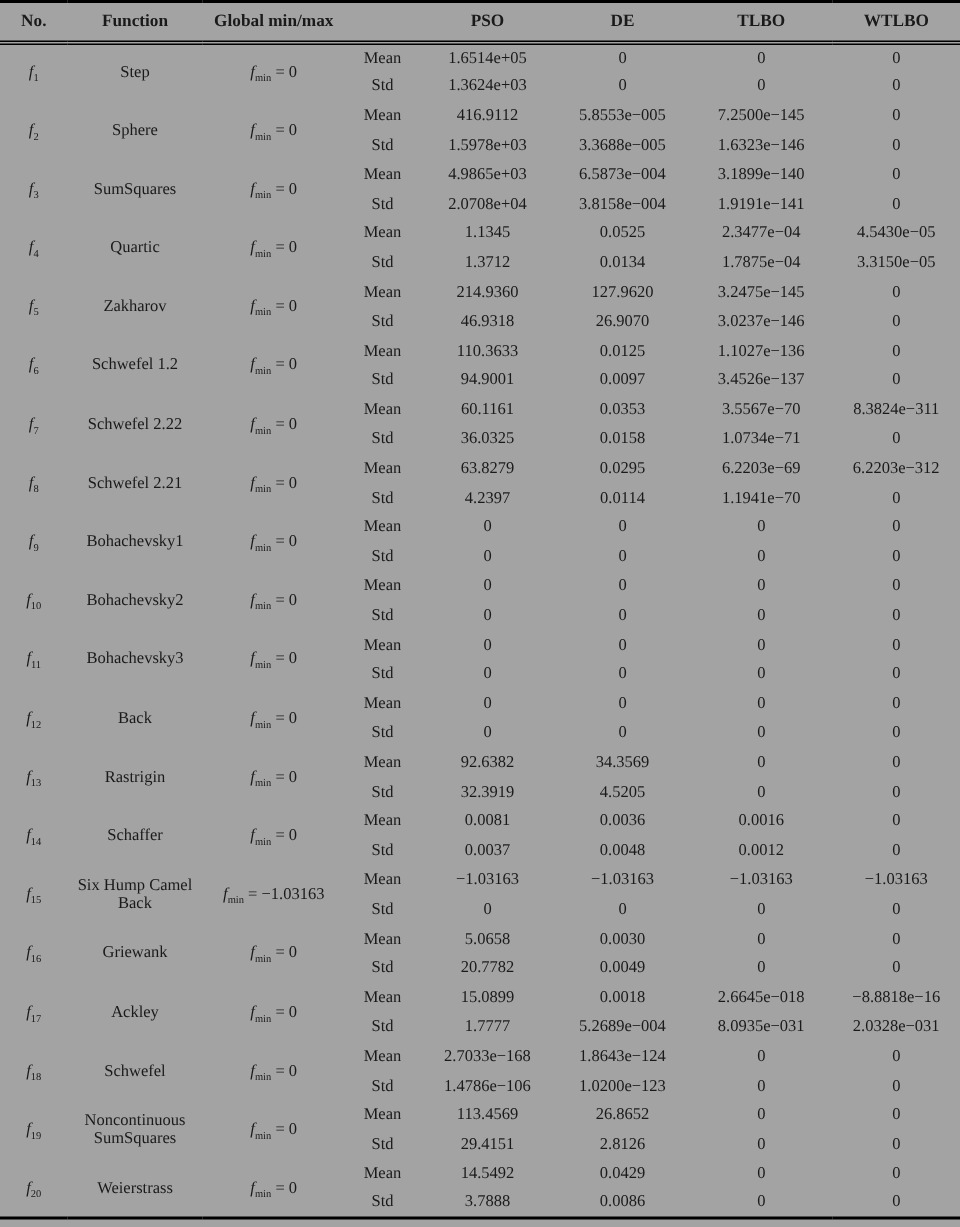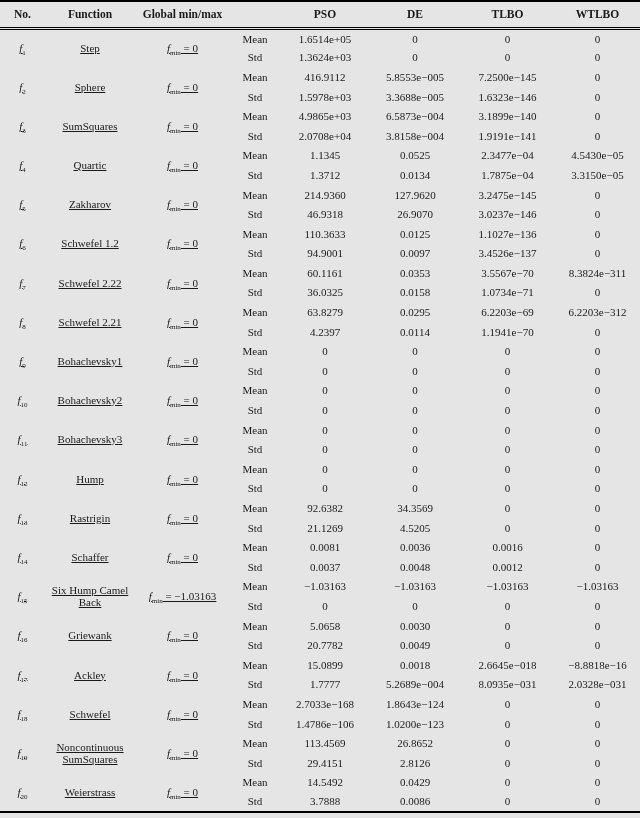--- a/index.html
+++ b/index.html
@@ -1,19 +1,19 @@
 <!DOCTYPE html>
 <html><head>
 <meta charset="utf-8">
 <style>
   html, body { margin: 0; padding: 0; background: #ffffff; }
   .page {
     width: 640px;
     height: 818px;
-    background: #e5e5e5;
+    background: #a3a3a3;
     overflow: hidden;
     font-family: "Liberation Serif", serif;
     color: #1a1a1a;
   }
   table.bench {
     width: 640px;
     border-collapse: collapse;
     table-layout: fixed;
     border-top: 2px solid #000;
     border-bottom: 2px solid #000;
@@ -29,22 +29,22 @@
     white-space: nowrap;
   }
   table.bench tbody tr { height: 19.6px; }
   table.bench td {
     font-size: 11px;
     text-align: center;
     vertical-align: middle;
     padding: 0;
     line-height: 1.1;
   }
-  td.fname { line-height: 1.05; padding: 0 3px; text-decoration: underline; }
-  td.gmin, td.fno { white-space: nowrap; text-decoration: underline; }
+  td.fname { line-height: 1.05; padding: 0 3px; }
+  td.gmin, td.fno { white-space: nowrap; }
   i.fsym { font-style: italic; font-family: "Liberation Serif", serif; }
   sub.fsub { font-size: 7px; line-height: 0; }
   td.val, td.stat { white-space: nowrap; }
 </style>
 </head>
 <body>
 
 <div class="page">
   <table class="bench">
     <colgroup>
@@ -252,21 +252,21 @@
         </tr>
         <tr>
           <td class="stat">Std</td>
           <td class="val">0</td>
           <td class="val">0</td>
           <td class="val">0</td>
           <td class="val">0</td>
         </tr>
         <tr>
           <td class="fno" rowspan="2"><i class="fsym">f</i><sub class="fsub">12</sub></td>
-          <td class="fname" rowspan="2">Hump</td>
+          <td class="fname" rowspan="2">Back</td>
           <td class="gmin" rowspan="2"><i class="fsym">f</i><sub class="fsub">min</sub> = 0</td>
           <td class="stat">Mean</td>
           <td class="val">0</td>
           <td class="val">0</td>
           <td class="val">0</td>
           <td class="val">0</td>
         </tr>
         <tr>
           <td class="stat">Std</td>
           <td class="val">0</td>
@@ -279,21 +279,21 @@
           <td class="fname" rowspan="2">Rastrigin</td>
           <td class="gmin" rowspan="2"><i class="fsym">f</i><sub class="fsub">min</sub> = 0</td>
           <td class="stat">Mean</td>
           <td class="val">92.6382</td>
           <td class="val">34.3569</td>
           <td class="val">0</td>
           <td class="val">0</td>
         </tr>
         <tr>
           <td class="stat">Std</td>
-          <td class="val">21.1269</td>
+          <td class="val">32.3919</td>
           <td class="val">4.5205</td>
           <td class="val">0</td>
           <td class="val">0</td>
         </tr>
         <tr>
           <td class="fno" rowspan="2"><i class="fsym">f</i><sub class="fsub">14</sub></td>
           <td class="fname" rowspan="2">Schaffer</td>
           <td class="gmin" rowspan="2"><i class="fsym">f</i><sub class="fsub">min</sub> = 0</td>
           <td class="stat">Mean</td>
           <td class="val">0.0081</td>

